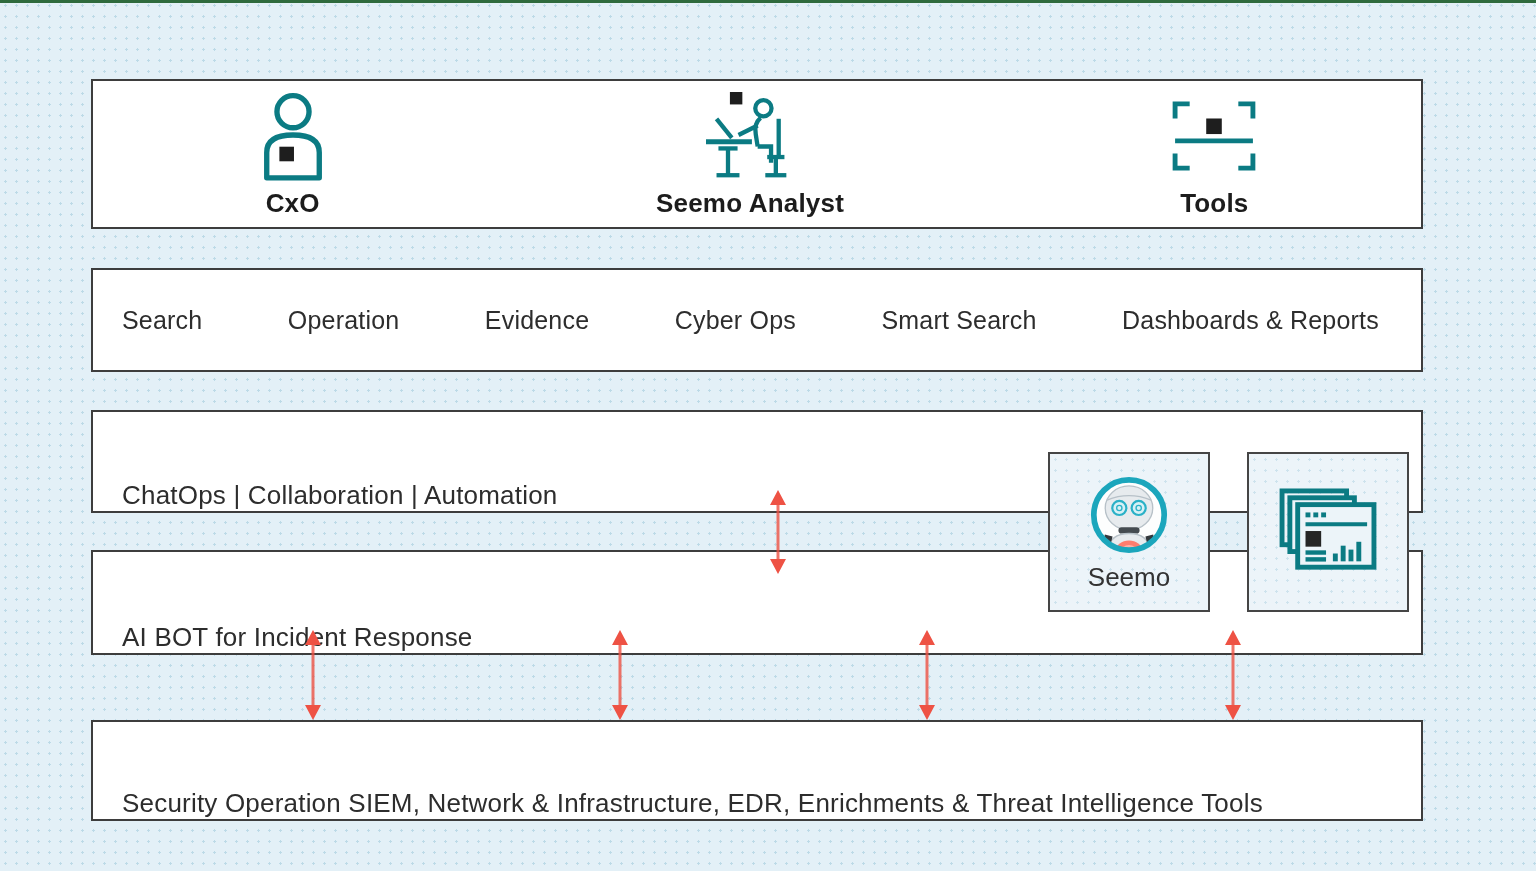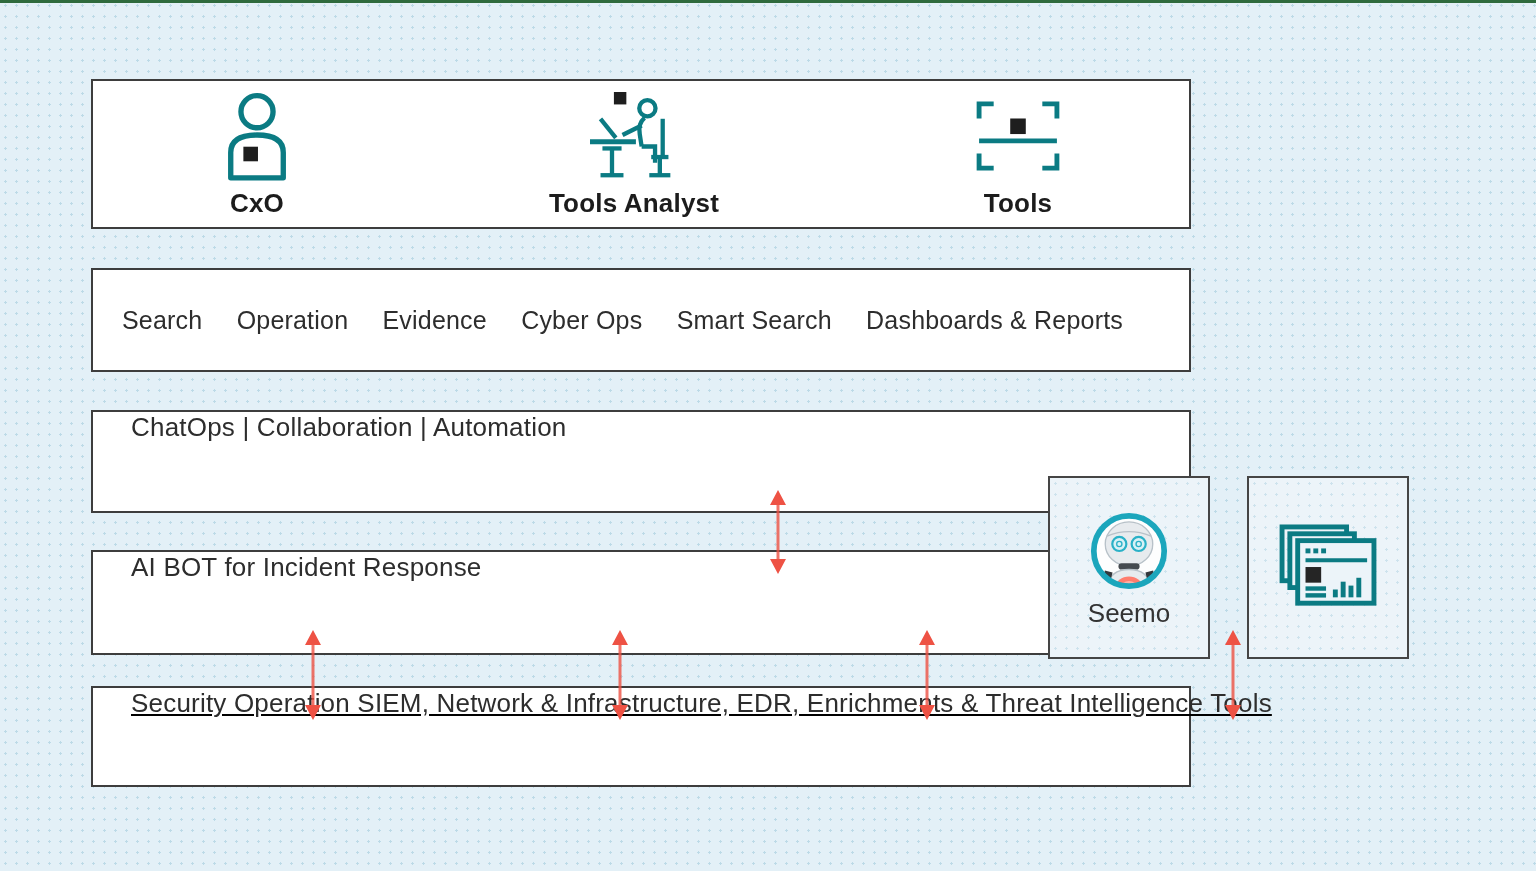--- a/index.html
+++ b/index.html
@@ -5,41 +5,41 @@
   html,body{margin:0;padding:0;}
   body{
     width:1536px;height:871px;position:relative;overflow:hidden;
     font-family:"Liberation Sans", sans-serif;
     background-color:#e3f0f7;
     background-image:radial-gradient(rgba(125,182,205,0.38) 1.1px, transparent 1.4px);
     background-size:11px 11px;
   }
   .top-rule{position:absolute;top:0;left:0;width:1536px;height:3px;background:#2f6b3d;}
   .row{
-    position:absolute;left:91px;width:1100px;background:#ffffff;
+    position:absolute;left:91px;width:1332px;background:#ffffff;
     border:2px solid #3d3d3d;box-sizing:border-box;z-index:1;
   }
   .personas-row{top:79px;height:150px;display:flex;justify-content:space-around;align-items:center;}
   .persona{display:flex;flex-direction:column;align-items:center;}
   .persona .icon-holder{height:94px;display:flex;align-items:center;justify-content:center;}
   .persona-label{margin-top:5px;font-size:26px;font-weight:bold;color:#1c1c1c;letter-spacing:.2px;}
-  .features-row{top:268px;height:104px;display:flex;align-items:center;justify-content:space-between;padding:0 66px 0 29px;}
+  .features-row{top:268px;height:104px;display:flex;align-items:center;justify-content:space-between;padding:0 42px 0 29px;}
   .feature-label{font-size:25px;color:#2d2d2d;letter-spacing:.2px;}
-  .layer-row{display:flex;align-items:flex-start;padding-left:38px;}
+  .layer-row{display:flex;align-items:flex-end;padding-left:29px;}
   .chatops-row{top:410px;height:103px;}
   .aibot-row{top:550px;height:105px;}
-  .tools-row{top:686px;height:101px;text-decoration:underline;}
+  .tools-row{top:720px;height:101px;}
   .layer-label{font-size:26px;color:#2d2d2d;letter-spacing:.2px;white-space:nowrap;}
   .side-box{
-    position:absolute;top:452px;width:162px;height:183px;box-sizing:border-box;
+    position:absolute;top:452px;width:162px;height:160px;box-sizing:border-box;
     background-color:#ecf4f9;
     background-image:radial-gradient(rgba(125,182,205,0.28) 1px, transparent 1.3px);
     background-size:11px 11px;
     border:2px solid #454545;z-index:4;
-    display:flex;flex-direction:column;align-items:center;justify-content:center;margin-top:24px;
+    display:flex;flex-direction:column;align-items:center;justify-content:center;
   }
   .seemo-box{left:1048px;}
   .dashboard-box{left:1247px;}
   .seemo-label{font-size:26px;color:#333333;margin-top:3px;}
   .varrow{position:absolute;z-index:6;}
 </style>
 </head>
 <body>
 
 <div class="top-rule"></div>
@@ -69,21 +69,21 @@
         <circle cx="62" cy="17" r="8.5" fill="none" stroke="#0b7b83" stroke-width="4.5"></circle>
         <path d="M59 27 Q52 33 54 44 L56 57" fill="none" stroke="#0b7b83" stroke-width="4.5"></path>
         <path d="M56 35 L36 45" stroke="#0b7b83" stroke-width="4.5" fill="none"></path>
         <path d="M56 57 H70 V74" fill="none" stroke="#0b7b83" stroke-width="4.5"></path>
         <path d="M78 28 V68" stroke="#0b7b83" stroke-width="4.5" fill="none"></path>
         <path d="M66 68 H84" stroke="#0b7b83" stroke-width="4.5" fill="none"></path>
         <path d="M75 68 V87" stroke="#0b7b83" stroke-width="4.5" fill="none"></path>
         <path d="M64 87 H86" stroke="#0b7b83" stroke-width="4.5" fill="none"></path>
       </svg>
     </div>
-    <div class="persona-label">Tools Analyst</div>
+    <div class="persona-label">Seemo Analyst</div>
   </div>
 
 
 
   <div class="persona">
     <div class="icon-holder">
       <svg width="86" height="72" viewBox="0 0 88 74">
         <path d="M4 19 V4 H19" fill="none" stroke="#0b7b83" stroke-width="5"></path>
         <path d="M69 4 H84 V19" fill="none" stroke="#0b7b83" stroke-width="5"></path>
         <path d="M4 55 V70 H19" fill="none" stroke="#0b7b83" stroke-width="5"></path>

